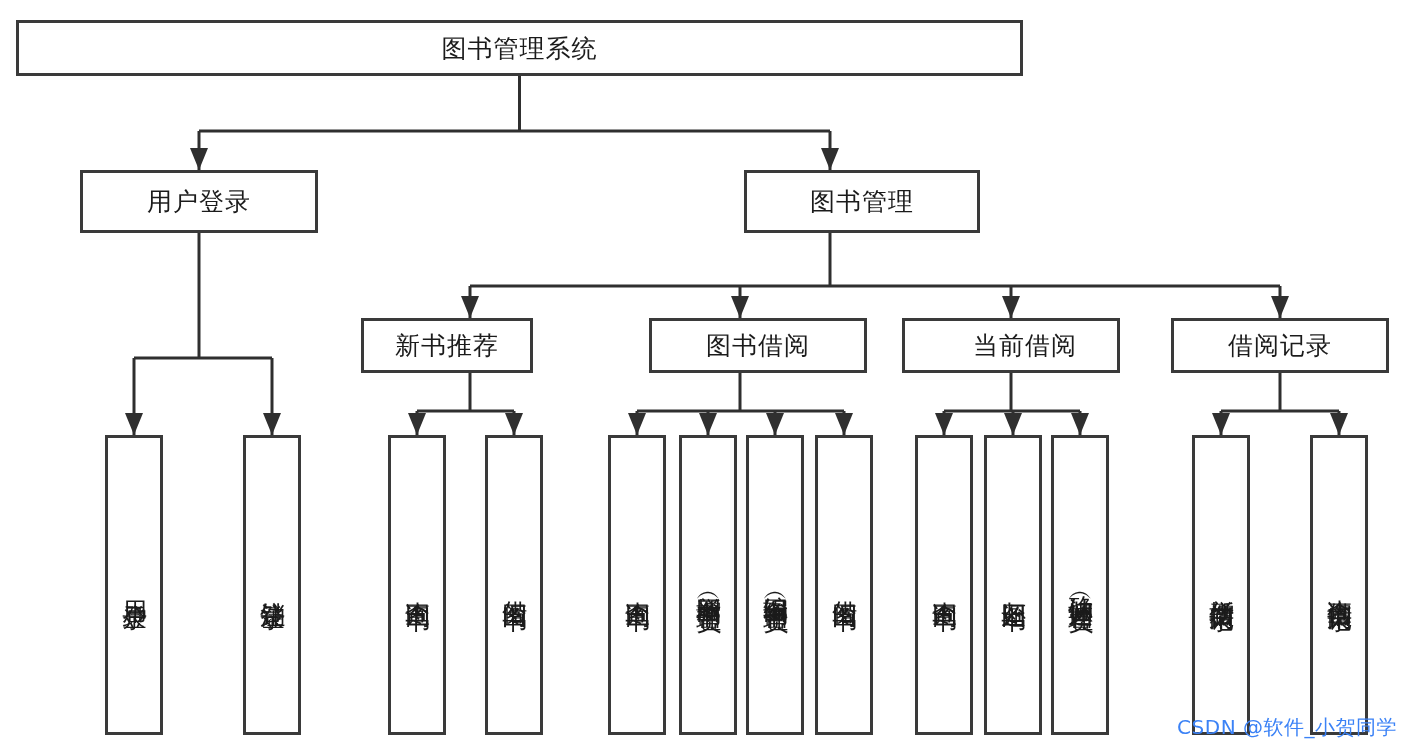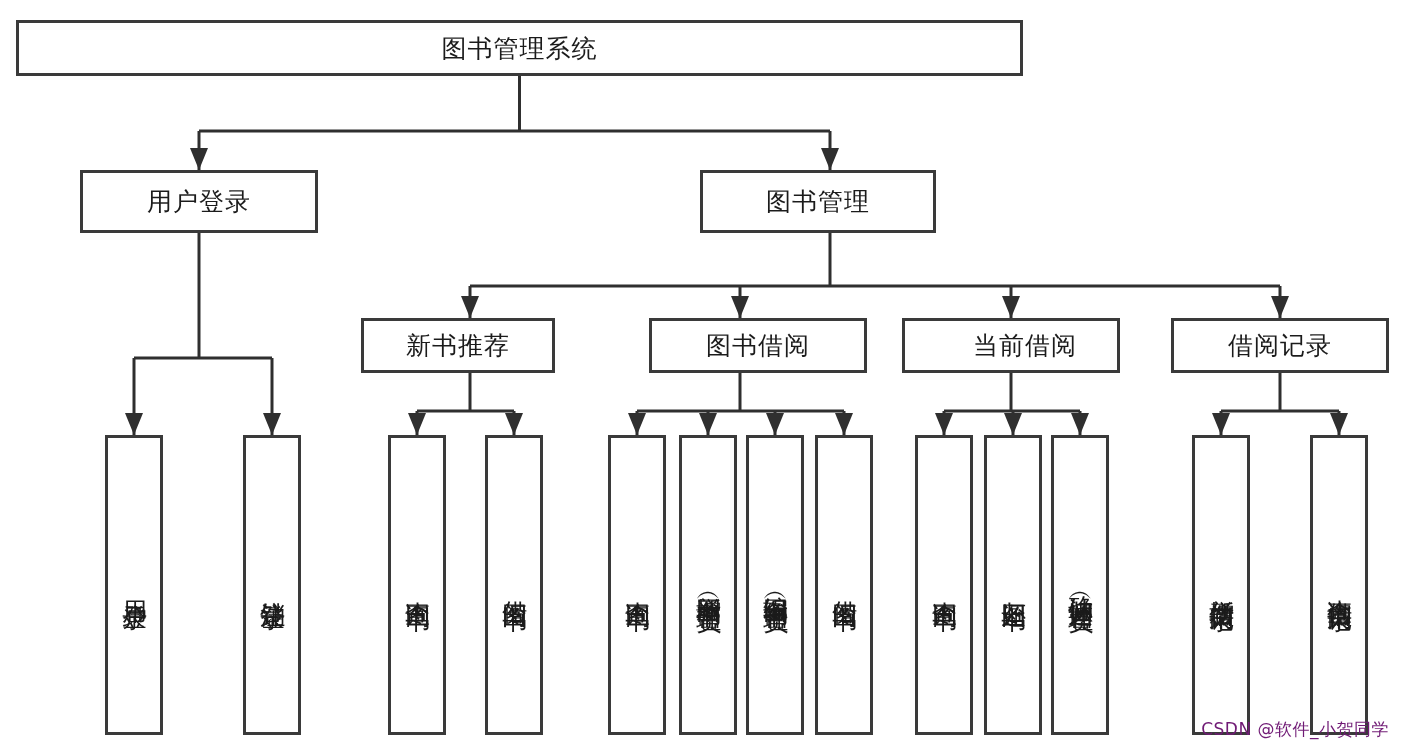--- a/index.html
+++ b/index.html
@@ -46,24 +46,24 @@
     padding: 4px 0;
   }
   .node.vert .vtext {
     writing-mode: vertical-rl;
     text-orientation: upright;
     white-space: normal;
     text-align: center;
   }
   #watermark {
     position: absolute;
-    right: 16px;
+    right: 8px;
     bottom: 6px;
-    font-size: 17px;
-    color: #701a75;
+    font-size: 20px;
+    color: #3b82f6;
     letter-spacing: 0.5px;
     white-space: nowrap;
   }
 </style>
 </head>
 <body>
 
 <div id="canvas">
   <svg id="edges" viewBox="0 0 1405 747" xmlns="http://www.w3.org/2000/svg">
       <line x1="519.5" y1="68" x2="519.5" y2="131" stroke="#2f2f2f" stroke-width="3"></line>
@@ -119,24 +119,24 @@
       <line x1="1339" y1="411" x2="1339" y2="435" stroke="#2f2f2f" stroke-width="3"></line>
       <polygon points="1330,413 1348,413 1339,435" fill="#2f2f2f"></polygon>
     </svg>
   <div id="nodes">
       <div class="node horiz" style="left: 16px; top: 12px; width: 1007px; height: 56px; border-color: rgb(58, 58, 58); background: rgb(255, 255, 255); color: rgb(27, 27, 27); margin-top: 8px;">
         <span class="htext">图书管理系统</span>
       </div>
       <div class="node horiz" style="left: 80px; top: 170px; width: 238px; height: 63px; border-color: rgb(58, 58, 58); background: rgb(255, 255, 255); color: rgb(27, 27, 27);">
         <span class="htext">用户登录</span>
       </div>
-      <div class="node horiz" style="left: 700px; top: 170px; width: 236px; height: 63px; border-color: rgb(58, 58, 58); background: rgb(255, 255, 255); color: rgb(27, 27, 27);">
+      <div class="node horiz" style="left: 744px; top: 170px; width: 236px; height: 63px; border-color: rgb(58, 58, 58); background: rgb(255, 255, 255); color: rgb(27, 27, 27);">
         <span class="htext">图书管理</span>
       </div>
-      <div class="node horiz" style="left: 361px; top: 318px; width: 194px; height: 55px; border-color: rgb(58, 58, 58); background: rgb(255, 255, 255); color: rgb(27, 27, 27);">
+      <div class="node horiz" style="left: 361px; top: 318px; width: 172px; height: 55px; border-color: rgb(58, 58, 58); background: rgb(255, 255, 255); color: rgb(27, 27, 27);">
         <span class="htext">新书推荐</span>
       </div>
       <div class="node horiz" style="left: 631px; top: 318px; width: 218px; height: 55px; border-color: rgb(58, 58, 58); background: rgb(255, 255, 255); color: rgb(27, 27, 27); margin-left: 18px;">
         <span class="htext">图书借阅</span>
       </div>
       <div class="node horiz" style="left: 902px; top: 318px; width: 218px; height: 55px; border-color: rgb(58, 58, 58); background: rgb(255, 255, 255); color: rgb(27, 27, 27); padding-left: 28px;">
         <span class="htext">当前借阅</span>
       </div>
       <div class="node horiz" style="left: 1171px; top: 318px; width: 218px; height: 55px; border-color: rgb(58, 58, 58); background: rgb(255, 255, 255); color: rgb(27, 27, 27);">
         <span class="htext">借阅记录</span>

